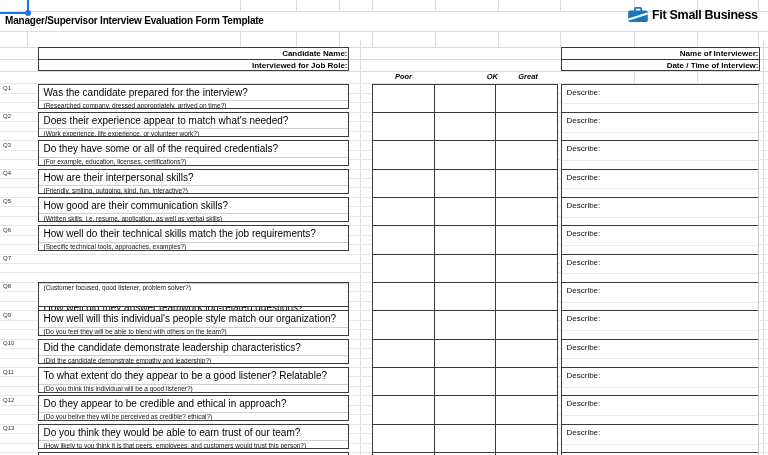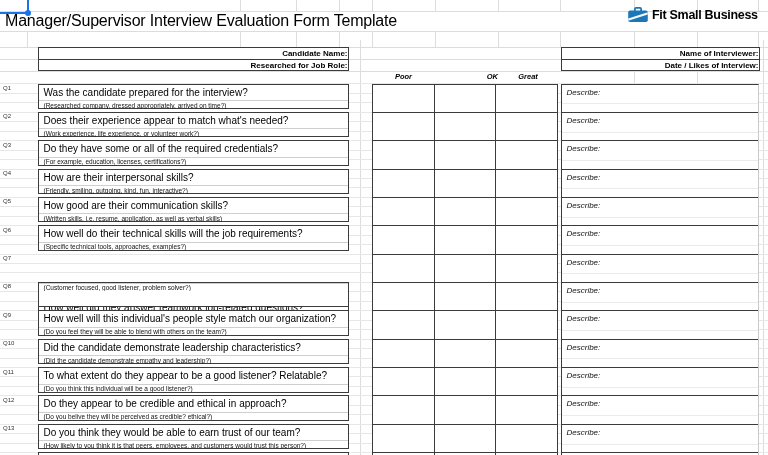--- a/index.html
+++ b/index.html
@@ -13,21 +13,21 @@
   .gl.h{height:1px;left:0;width:768px;}
   .gl.v{width:1px;}
   #rowrepeat{
     position:absolute;left:0;top:75px;width:768px;height:380px;z-index:0;
     background:repeating-linear-gradient(to bottom,transparent 0,transparent 8.45px,#e7e7e7 8.45px,#e7e7e7 9.45px);
   }
   
   #selcell{left:-2px;top:-2px;width:27px;height:12px;border:2px solid #1a73e8;z-index:6;background:transparent;}
   #seldot{position:absolute;right:-4px;bottom:-4px;width:6px;height:6px;border-radius:50%;background:#1a73e8;}
   
-  #title{left:5px;top:11px;height:20px;line-height:20px;font-size:16px;font-weight:normal;letter-spacing:-0.2px;z-index:3;white-space:nowrap;}
+  #title{left:5px;top:11px;height:20px;line-height:20px;font-size:10px;font-weight:bold;letter-spacing:-0.2px;z-index:3;white-space:nowrap;}
   
   #logo{left:627px;top:6px;height:18px;z-index:3;display:flex;align-items:center;gap:3px;}
   #logoname{font-size:12.5px;font-weight:bold;letter-spacing:-0.3px;white-space:nowrap;}
   
   .hbox{border:1.5px solid #3b3b3b;background:#fff;z-index:2;box-sizing:border-box;text-align:right;}
   .hrow{height:12px;line-height:11px;font-size:8px;font-weight:bold;padding-left:4px;box-sizing:border-box;}
   .hrow.first{border-bottom:1.4px solid #3b3b3b;}
   
   .rhead{top:72px;height:10px;line-height:10px;text-align:center;font-size:7.5px;font-style:italic;font-weight:bold;z-index:3;}
   
@@ -37,21 +37,21 @@
   .q-text{height:15.5px;line-height:15.5px;font-size:10px;padding-left:5px;white-space:nowrap;overflow:hidden;}
   .q-sub{border-top:1px solid #cfcfcf;font-size:6.5px;line-height:7px;padding:0.5px 0 0 5px;color:#111;white-space:nowrap;overflow:hidden;}
   
   #grid{left:372px;top:83.5px;width:185.5px;height:371.5px;background:#fff;border:1.5px solid #3b3b3b;border-bottom:none;z-index:2;box-sizing:border-box;overflow:hidden;}
   .g-row{display:flex;height:28.35px;border-bottom:1.5px solid #3b3b3b;box-sizing:border-box;}
   .g-cell{box-sizing:border-box;border-right:1.5px solid #3b3b3b;flex:0 0 61.5px;}
   .g-cell:last-child{border-right:none;flex:1 1 auto;}
   
   #desc{left:560.5px;top:83.5px;width:198.5px;height:371.5px;background:#fff;border-left:1.5px solid #3b3b3b;border-top:1.5px solid #3b3b3b;border-right:1px solid #c9c9c9;z-index:2;box-sizing:border-box;overflow:hidden;}
   .d-row{position:relative;height:28.35px;border-bottom:1.5px solid #3b3b3b;box-sizing:border-box;}
-  .d-label{font-size:8px;font-style:italic;padding:3px 0 0 5px;color:#111;}
+  .d-label{font-size:8px;padding:3px 0 0 5px;color:#111;}
   .d-faint{position:absolute;left:0;right:0;top:18.9px;height:1px;background:#ebebeb;}
 </style>
 </head>
 <body>
 
 <div id="canvas">
 
   <div id="gridlayer">
       <div class="gl v" style="left: 27px; top: 0px; height: 11px;"></div>
       <div class="gl v" style="left: 27px; top: 31px; height: 15.5px;"></div>
@@ -99,25 +99,25 @@
         <path d="M8.5 4.5 V2.2 Q8.5 1 9.7 1 H14.3 Q15.5 1 15.5 2.2 V4.5" fill="none" stroke="#1b77b8" stroke-width="2"></path>
         <rect x="1" y="4" width="22" height="13" rx="2" fill="#1b77b8"></rect>
         <path d="M1 13 L23 6 L23 8.5 L1 15.5 Z" fill="#ffffff" opacity="0.95"></path>
       </svg>
     </span>
     <span id="logoname">Fit Small Business</span>
   </div>
 
   <div class="abs hbox" style="left:37.5px;top:46.5px;width:311px;height:24.5px;">
     <div class="hrow first">Candidate Name:</div>
-    <div class="hrow">Researched for Job Role:</div>
+    <div class="hrow">Interviewed for Job Role:</div>
   </div>
   <div class="abs hbox" style="left:560.5px;top:46.5px;width:199px;height:24.5px;">
     <div class="hrow first">Name of Interviewer:</div>
-    <div class="hrow">Date / Likes of Interview:</div>
+    <div class="hrow">Date / Time of Interview:</div>
   </div>
 
   <div class="abs rhead" style="left:372px;width:63px;">Poor</div>
   <div class="abs rhead" style="left:435px;width:63px;text-align:right;">OK</div>
   <div class="abs rhead" style="left:498px;width:60px;">Great</div>
 
   <div class="abs" id="qcol">
     <div>
       <div class="q-num" style="top: 85px;">Q1</div>
       <div class="q-box" style="top: 83.5px;">
@@ -154,21 +154,21 @@
       <div class="q-num" style="top: 198.4px;">Q5</div>
       <div class="q-box" style="top: 196.9px;">
         <div class="q-text">How good are their communication skills?</div>
         <div class="q-sub">(Written skills, i.e. resume, application, as well as verbal skills)</div>
       </div>
     </div>
 
     <div>
       <div class="q-num" style="top: 226.75px;">Q6</div>
       <div class="q-box" style="top: 225.25px;">
-        <div class="q-text">How well do their technical skills will the job requirements?</div>
+        <div class="q-text">How well do their technical skills match the job requirements?</div>
         <div class="q-sub">(Specific technical tools, approaches, examples?)</div>
       </div>
     </div>
 
     <div>
       <div class="q-num" style="top: 255.1px;">Q7</div>
       <div class="q-box" style="top: 271px; margin-top: 28px;">
         <div class="q-text">How well did they answer teamwork job-related questions?</div>
         <div class="q-sub">(Likes working with others, good rapport?)</div>
       </div>

